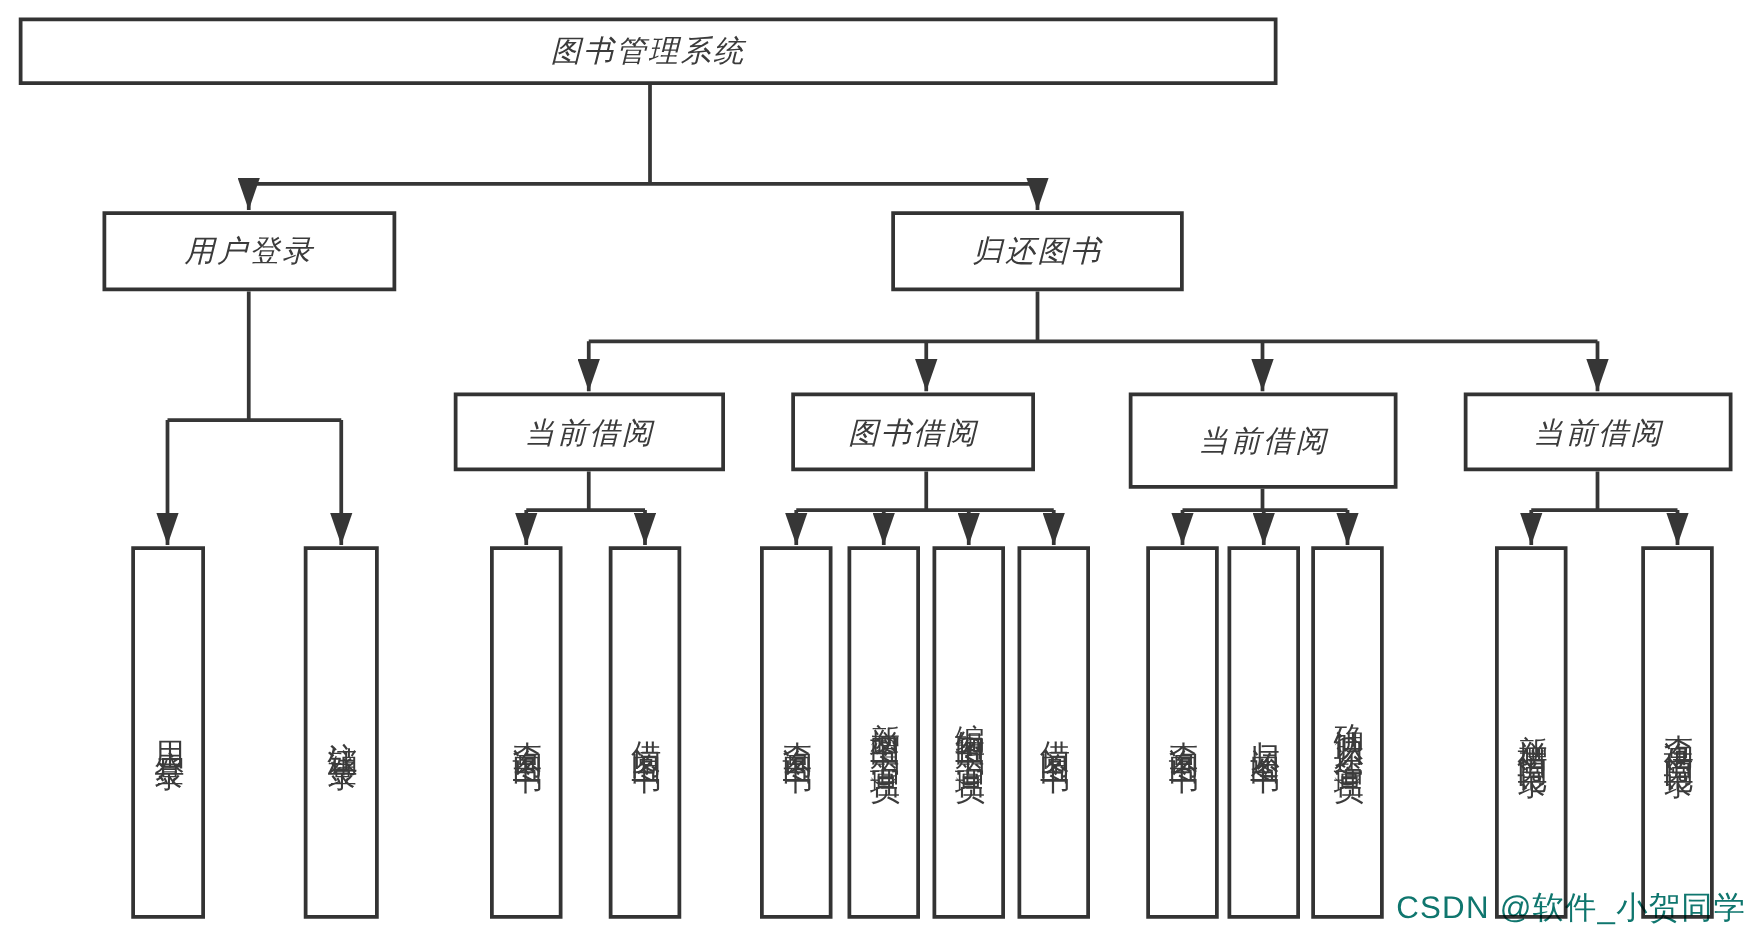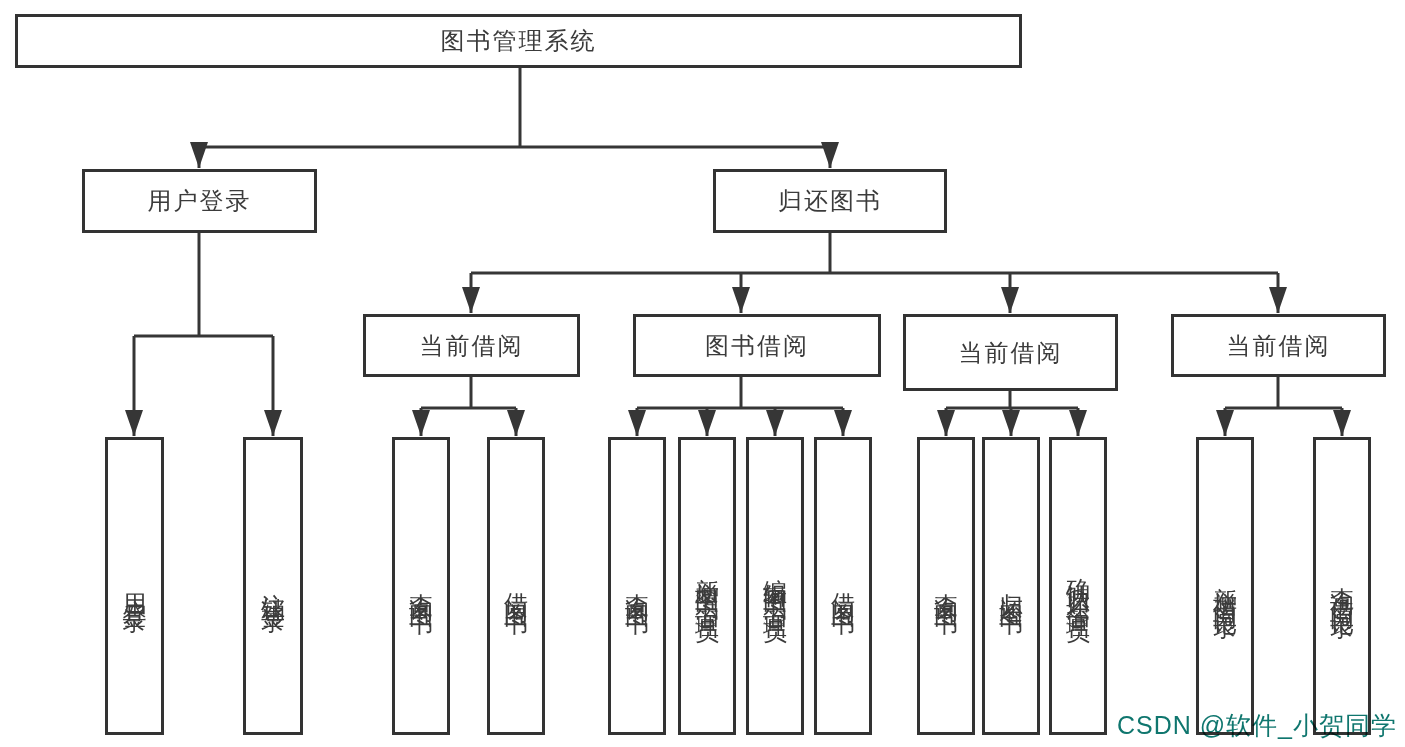--- a/index.html
+++ b/index.html
@@ -8,21 +8,21 @@
     background:#ffffff;
     font-family:"Liberation Sans",sans-serif;
   }
   #connectors{position:absolute;left:0;top:0;z-index:0;}
   .box{
     position:absolute;box-sizing:border-box;z-index:1;
     border:3px solid #333333;background:#ffffff;
     display:flex;align-items:center;justify-content:center;
     color:#3b3b3b;
   }
-  .h-box{font-size:24px;letter-spacing:2px;white-space:nowrap;}
+  .h-box{font-size:24px;letter-spacing:2px;white-space:nowrap;font-style:italic;}
   .v-box{
     writing-mode:vertical-rl;text-orientation:mixed;
     font-size:24px;letter-spacing:6px;line-height:1;
   }
   .watermark{
     position:absolute;right:8px;bottom:5px;z-index:5;
     font-size:25px;letter-spacing:1px;color:#0f766e;
     mix-blend-mode:multiply;white-space:nowrap;
   }
 </style>
@@ -78,21 +78,21 @@
     <path d="M1342,408 L1342,436" marker-end="url(#arrow)"></path>
   </g>
 </svg>
 
 <div class="box h-box" style="left:15px;top:14px;width:1007px;height:54px">图书管理系统</div>
 
 <div class="box h-box" style="left:82px;top:169px;width:235px;height:64px">用户登录</div>
 <div class="box h-box" style="left:713px;top:169px;width:234px;height:64px">归还图书</div>
 
 <div class="box h-box" style="left:363px;top:314px;width:217px;height:63px">当前借阅</div>
-<div class="box h-box" style="left:633px;top:314px;width:248px;height:63px">图书借阅</div>
+<div class="box h-box" style="left:633px;top:314px;width:195px;height:63px">图书借阅</div>
 <div class="box h-box" style="left:903px;top:314px;width:215px;height:77px">当前借阅</div>
 <div class="box h-box" style="left:1171px;top:314px;width:215px;height:63px">当前借阅</div>
 
 <div class="box v-box" style="left:105px;top:437px;width:59px;height:298px">用户登录</div>
 <div class="box v-box" style="left:243px;top:437px;width:60px;height:298px">注销登录</div>
 
 <div class="box v-box" style="left:392px;top:437px;width:58px;height:298px">查询图书</div>
 <div class="box v-box" style="left:487px;top:437px;width:58px;height:298px">借阅图书</div>
 
 <div class="box v-box" style="left:608px;top:437px;width:58px;height:298px">查询图书</div>

